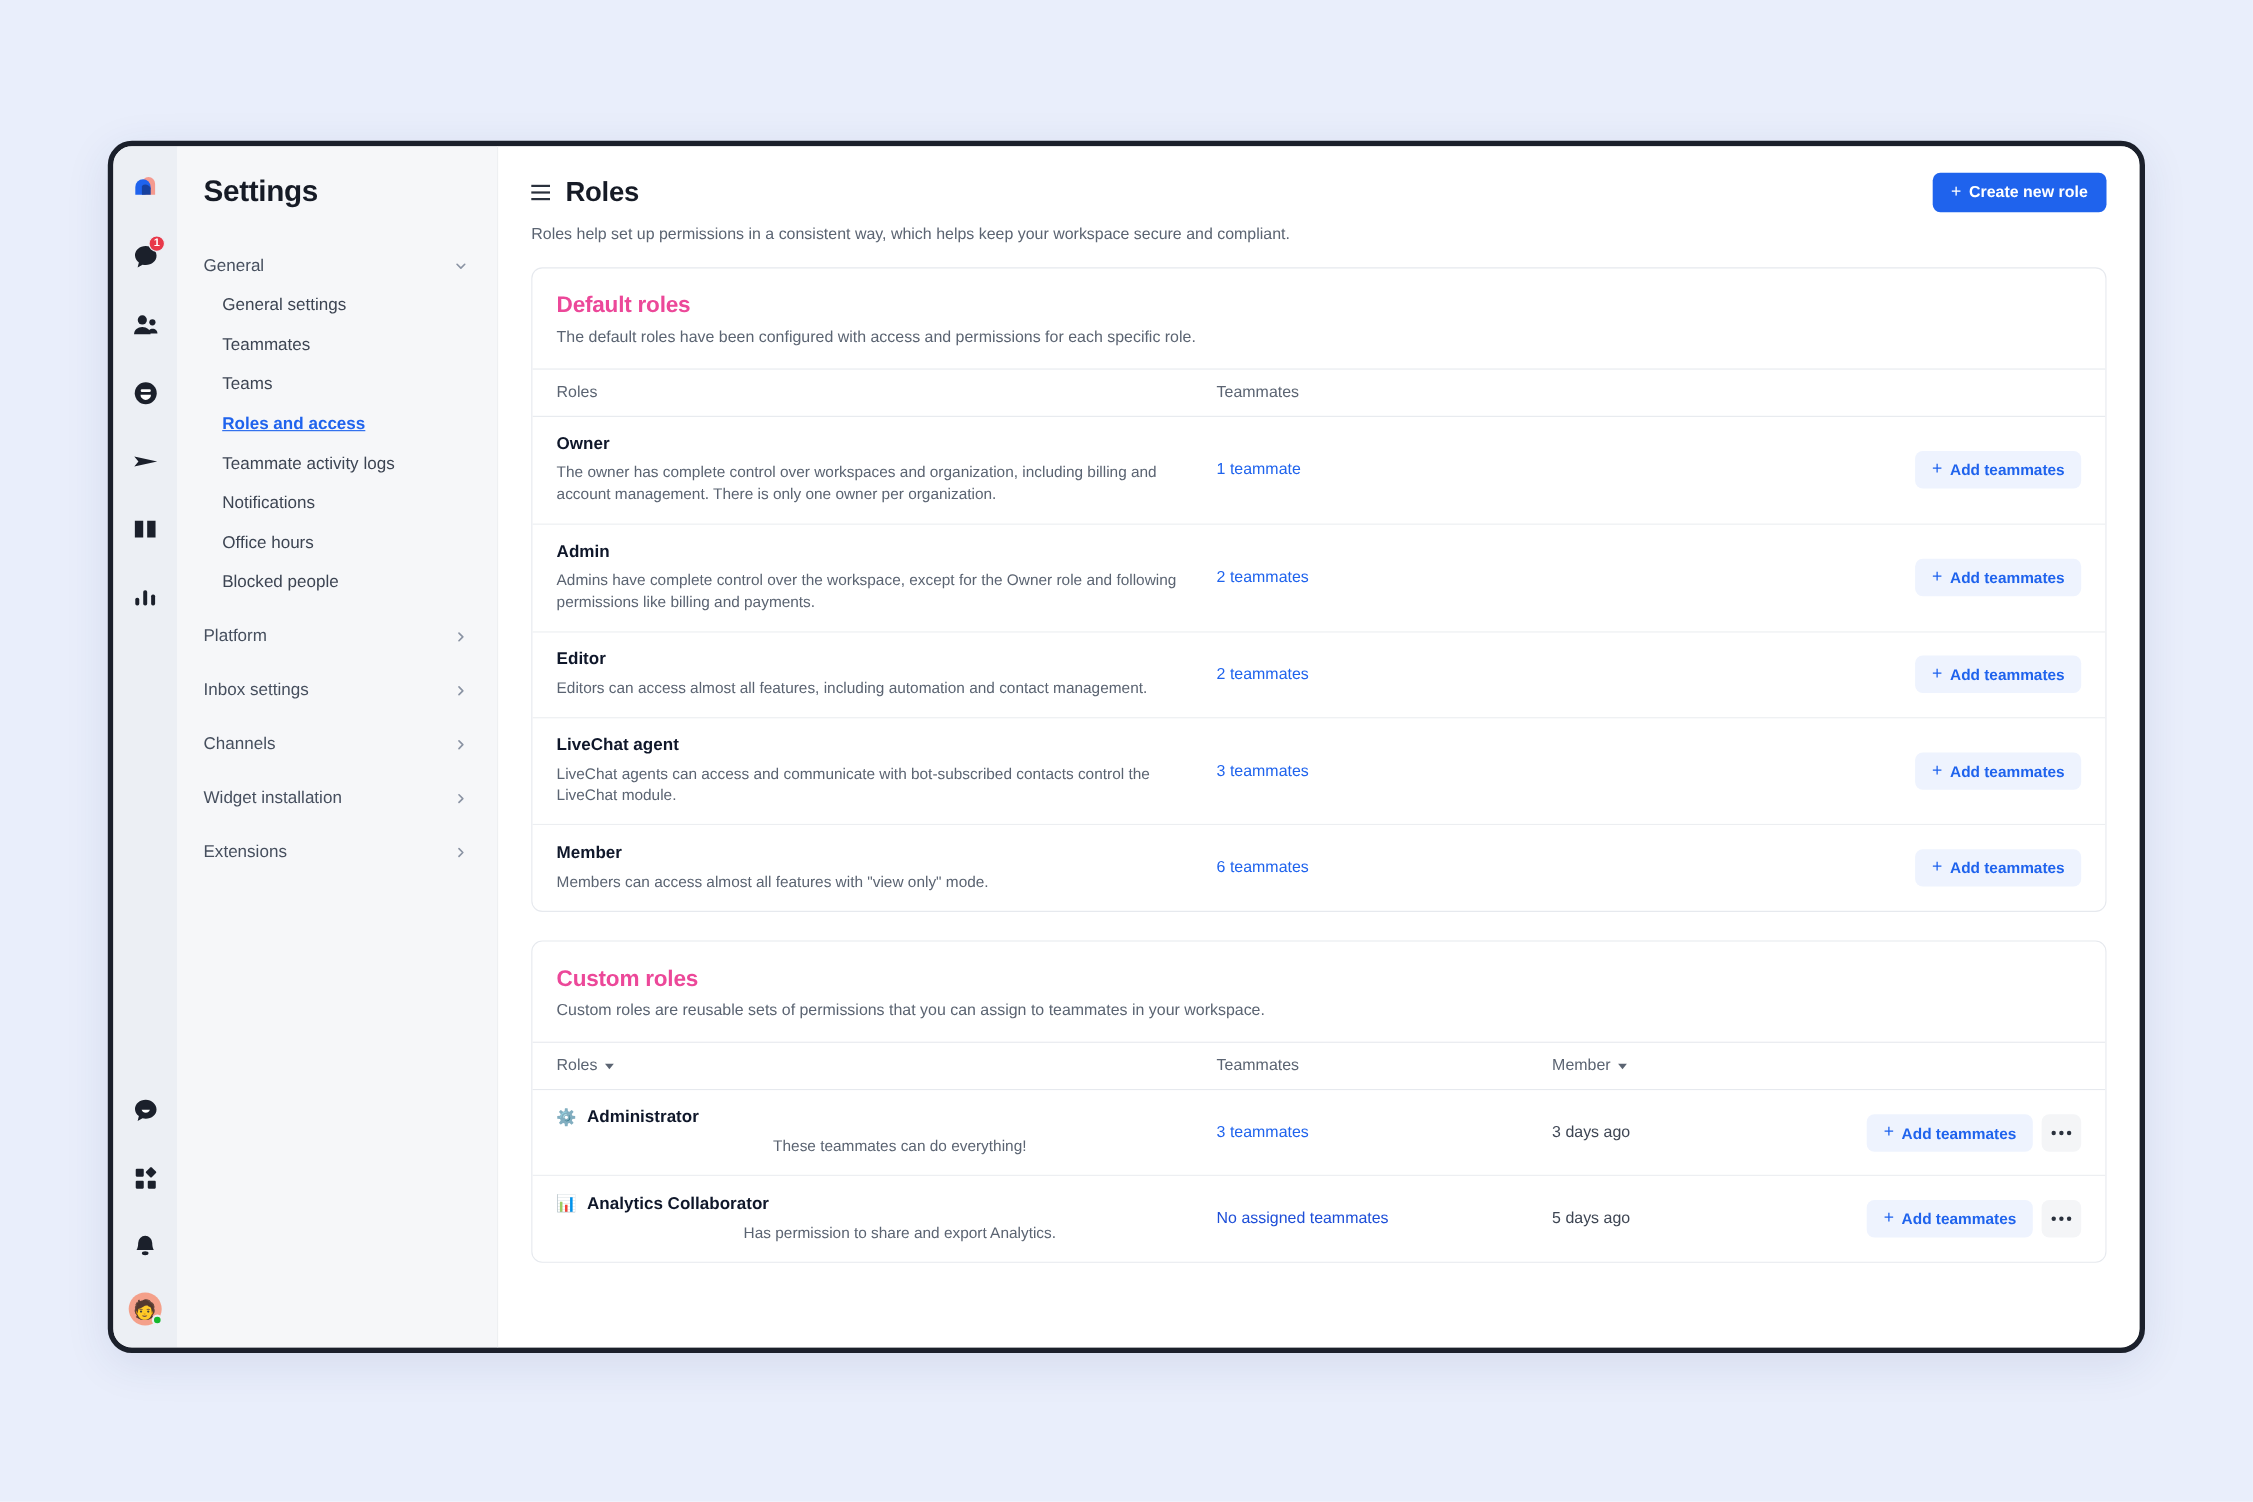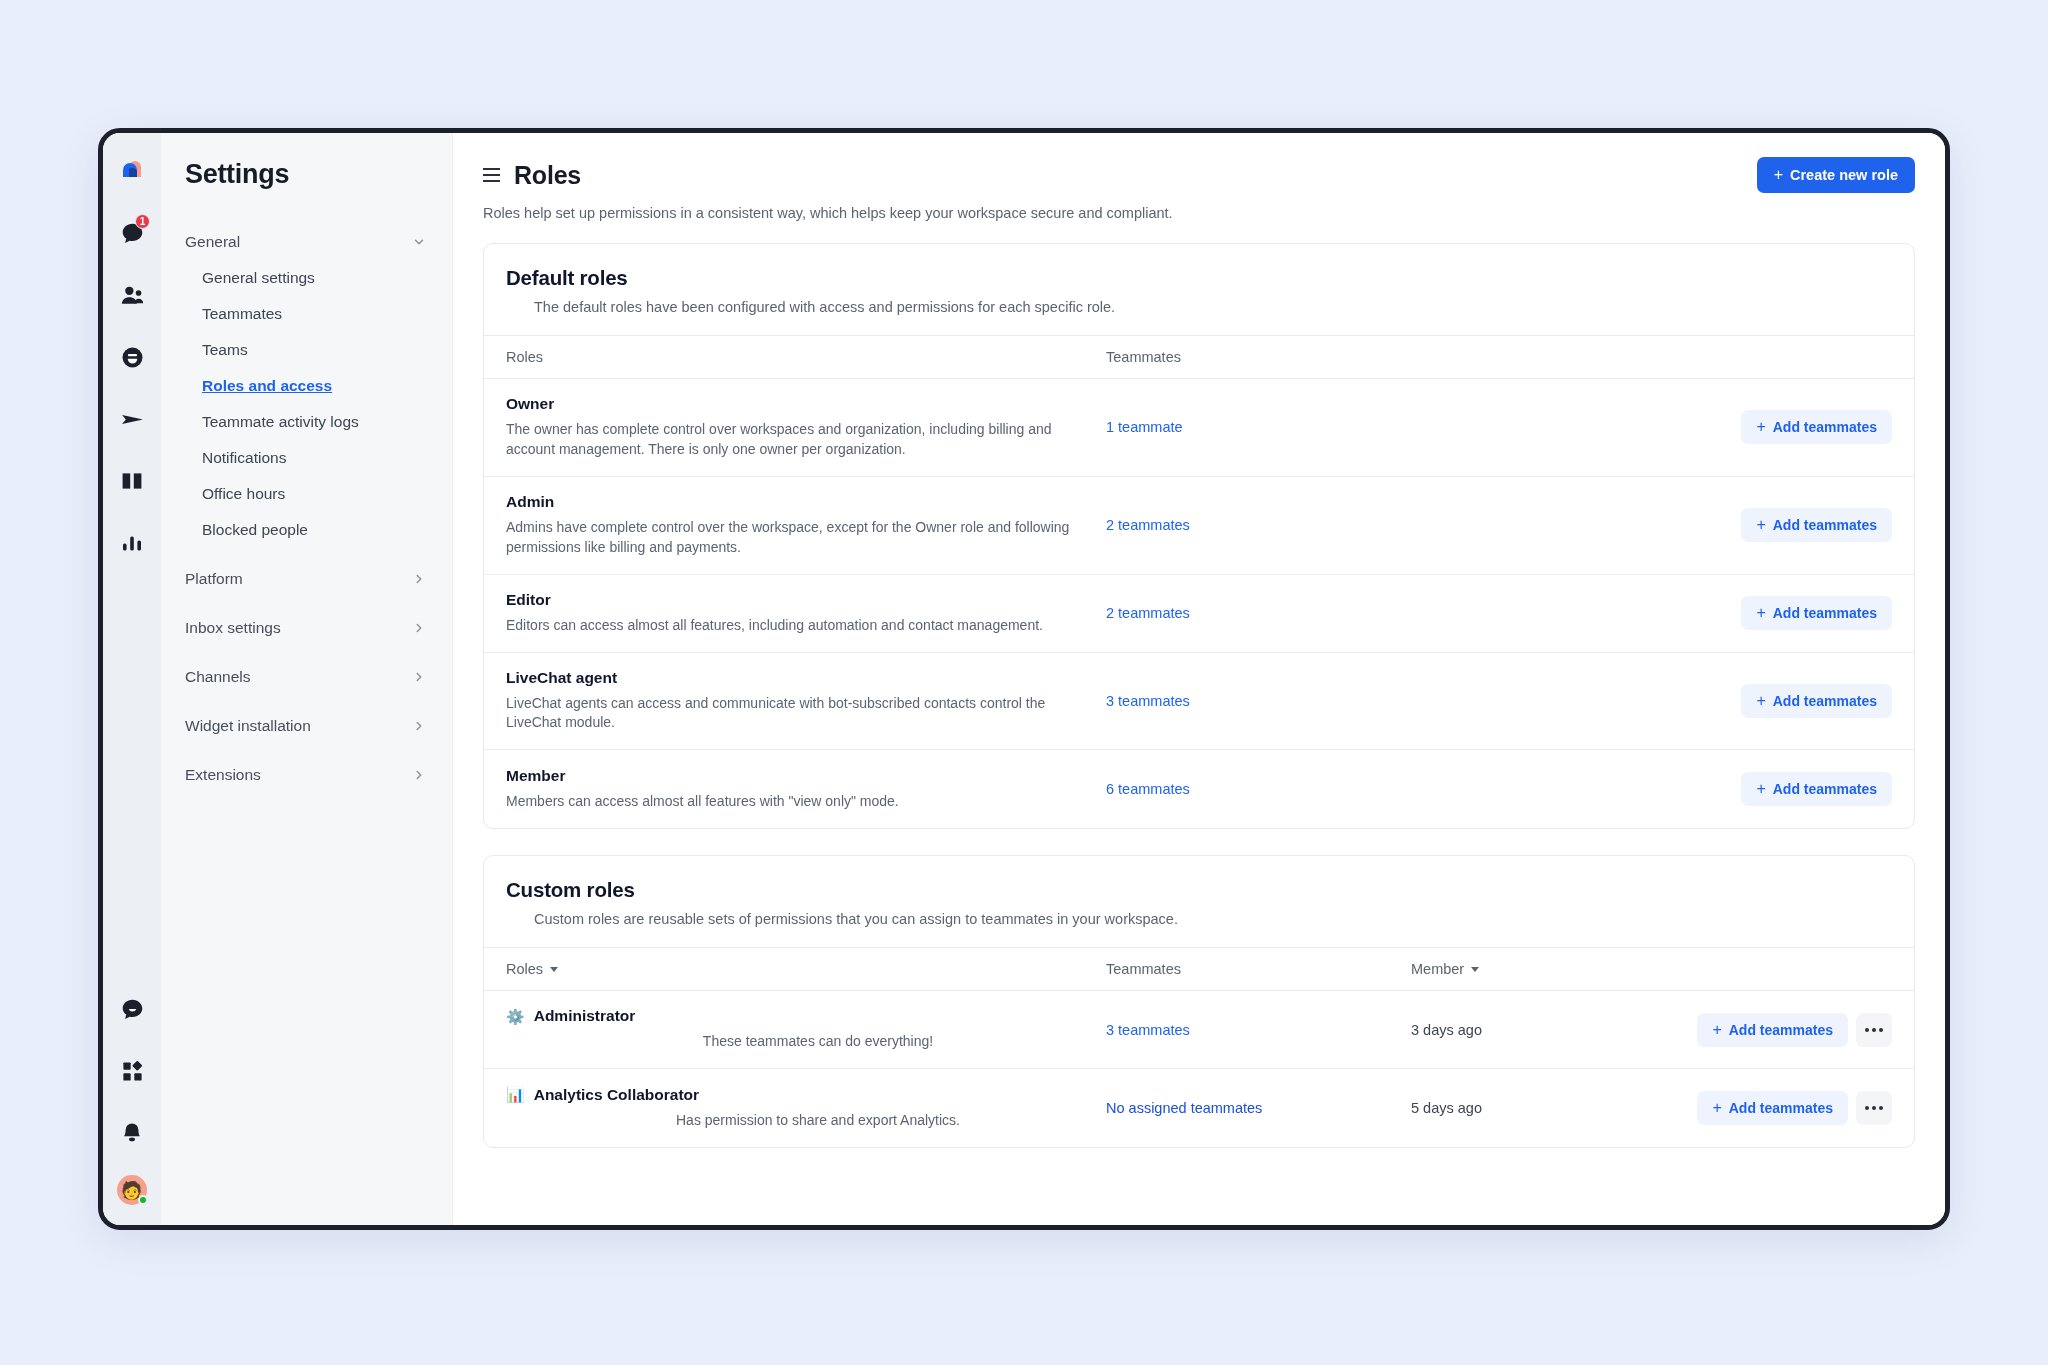--- a/index.html
+++ b/index.html
@@ -128,22 +128,22 @@
   .main-body { padding: 22px 30px 30px 30px; overflow: auto; flex: 1 1 auto; }
 
   .card {
     border: 1px solid #e6e9ee;
     border-radius: 10px;
     margin-bottom: 26px;
     background: #fff;
     overflow: hidden;
   }
   .card-head { padding: 22px 22px 20px 22px; }
-  .card-title { font-size: 20.5px; font-weight: bold; color: #0f172a; letter-spacing: -.2px; }
-  .card-desc { font-size: 14.5px; color: #5b6472; margin-top: 9px; margin-left: 28px; }
+  .card-title { font-size: 20.5px; font-weight: bold; color: #ec4899; letter-spacing: -.2px; }
+  .card-desc { font-size: 14.5px; color: #5b6472; margin-top: 9px; }
 
   .tbl-head {
     display: flex; align-items: center;
     border-top: 1px solid #e6e9ee;
     border-bottom: 1px solid #e6e9ee;
     padding: 13px 22px;
     font-size: 14.5px; color: #5b6472;
   }
   .th-sort { display: flex; align-items: center; gap: 7px; cursor: pointer; }
   .caret { width: 0; height: 0; border-left: 4.5px solid transparent; border-right: 4.5px solid transparent; border-top: 5.5px solid #5b6472; }

